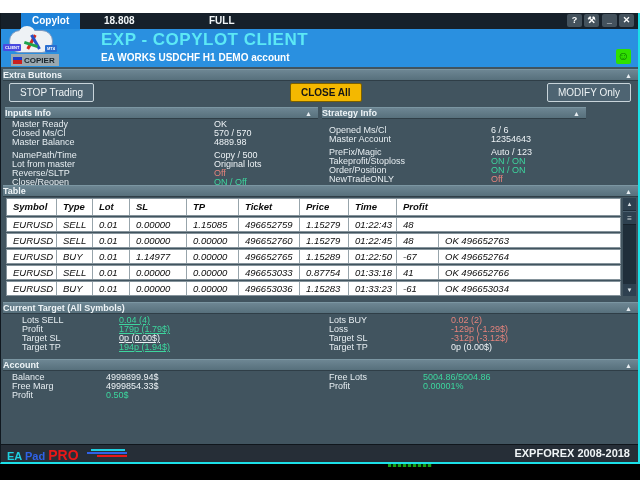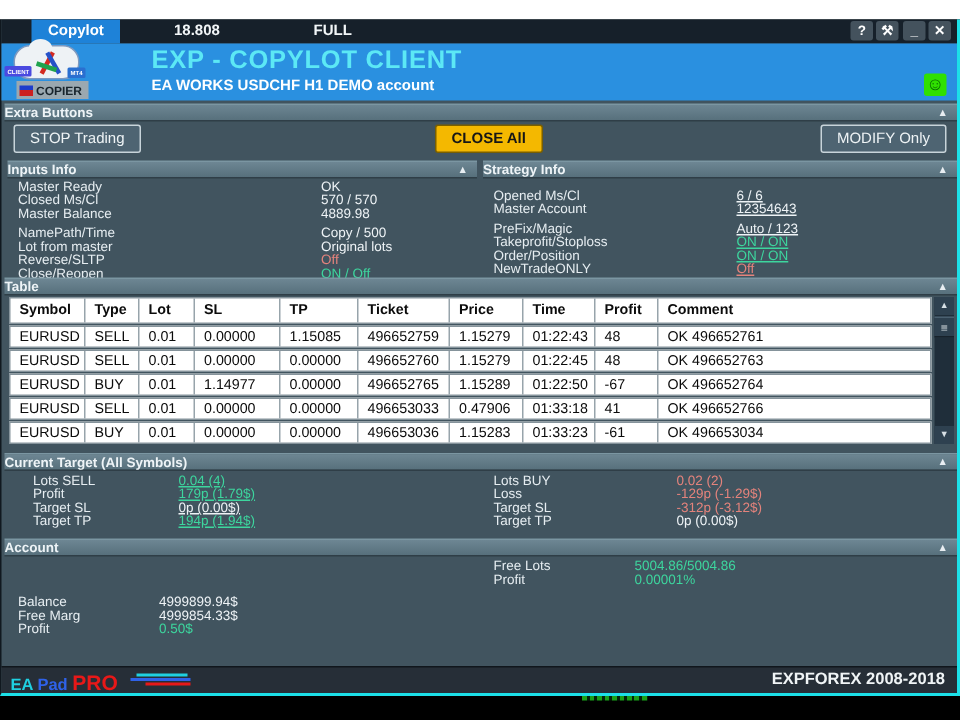--- a/index.html
+++ b/index.html
@@ -39,42 +39,42 @@
   .copier-strip{position:absolute; left:8px; bottom:1px; width:48px; height:12px; background:#9aa8b0; display:flex; align-items:center; gap:2px; padding:0 2px;}
   .flag{width:9px; height:7px; display:flex; flex-direction:column;}
   .flag > div{flex:1;}
   .flag .f1{background:#1d3ccc;} .flag .f2{background:#cc2020;}
   .copier-txt{font-size:8px; font-weight:bold; color:#18242c;}
   
   .sec{position:absolute; height:12px; background:linear-gradient(#6d8693,#57707c); border-top:1px solid #7b96a2; border-bottom:1px solid #2f3e47;
        color:#eef4f7; font-size:9px; font-weight:bold; line-height:11px;}
   .sec .tri{position:absolute; right:6px; top:1px; font-size:7px; line-height:10px; color:#e8eef2;}
   .full{left:2px; width:635px;}
-  .halfL{left:4px; width:313px;} .halfR{left:321px; width:316px;}
+  .halfL{left:4px; width:313px;} .halfR{left:321px; width:264px;}
   
   .btn{position:absolute; top:70px; height:19px; line-height:17px; background:var(--btn); border:1px solid #c8d4da;
        border-radius:2px; color:#eef3f5; font-size:10px; padding:0 10px;}
   .btn-close{left:289px; background:var(--yellow); border:1px solid #7a5f00; color:#161616; font-weight:bold;}
   
   .info-col{position:absolute; font-size:9px; color:#e6edf1;}
   .irow{position:relative; height:9px; line-height:9px; padding-left:6px; white-space:nowrap;}
   .ival{position:absolute; top:0;}
   .c-gap{margin-top:4px;}
   .c-white{color:#eef3f6;} .c-green{color:var(--green);} .c-red{color:var(--red);}
-  .inputs .ival{left:208px;} .strategy .ival{left:168px;text-decoration:underline;}
+  .inputs .ival{left:208px;} .strategy .ival{left:168px;}
   .ctL .ival{left:103px;text-decoration:underline;} .ctR .ival{left:128px;}
   .accL .ival{left:100px;} .accR .ival{left:100px;}
   
   .table-wrap{position:absolute; left:5px; top:185px; width:630px; height:99px;}
   .tgrid{display:grid; grid-template-columns:50px 36px 37px 57px 52px 61px 49px 48px 42px auto;}
   .thead-row{width:615px; height:18px; background:#fff; border:1px solid #85939b;}
   .thead-row .tcell{line-height:16px; font-weight:bold;}
   .trow{width:615px; height:15px; background:#fff; border:1px solid #85939b; margin-top:1px;}
   .trow .tcell{line-height:13px;}
-  .tcell{border-right:1px solid #97a4ab; padding-left:6px; font-size:9.5px; color:#0b0b0b; overflow:hidden; white-space:nowrap;}
+  .tcell{border-right:1px solid #97a4ab; padding-left:6px; font-size:9.5px; color:#0b0b0b; overflow:hidden; white-space:nowrap;font-style:italic;}
   .tcell:last-child{border-right:none;}
   .scrollbar{position:absolute; right:0; top:0; width:13px; height:98px; background:#1f2e3a;}
   .sb-btn{position:absolute; left:0; width:13px; height:12px; background:#2e4150; color:#d7e0e5; font-size:6px; text-align:center; line-height:12px;}
   .sb-up{top:0;} .sb-down{bottom:0;}
   .sb-thumb{position:absolute; left:0; top:13px; width:13px; height:14px; background:#2e4150;
             border-top:1px solid #4a6070; border-bottom:1px solid #17222b;}
   .sb-thumb:after{content:"≡"; display:block; text-align:center; color:#cfd8dd; font-size:8px; line-height:13px;}
   
   .bottombar{position:absolute; left:0; right:0; top:431px; height:18px; background:#262e37; border-top:1px solid #10161c;}
   .brand{position:absolute; left:6px; top:2px; font-weight:bold; font-size:11px; white-space:nowrap;}
@@ -91,21 +91,21 @@
 </head>
 <body>
 
 <div class="screen">
   <div class="white-top"></div>
 
   <div class="panel">
 
     <div class="titlebar">
       <div class="tab">Copylot</div>
-      <div class="tb-txt" style="left:115px">18.808</div>
+      <div class="tb-txt" style="left:103px">18.808</div>
       <div class="tb-txt" style="left:208px">FULL</div>
       <div class="wbtn" style="right:56px"><span>?</span></div>
       <div class="wbtn" style="right:39px"><span>⚒</span></div>
       <div class="wbtn" style="right:21px"><span>_</span></div>
       <div class="wbtn" style="right:4px"><span>✕</span></div>
     </div>
 
     <div class="bluehead">
       <div class="logo">
         <div class="cloud">
@@ -224,35 +224,33 @@
 
       <div class="tcell">Symbol</div>
           <div class="tcell">Type</div>
           <div class="tcell">Lot</div>
           <div class="tcell">SL</div>
           <div class="tcell">TP</div>
           <div class="tcell">Ticket</div>
           <div class="tcell">Price</div>
           <div class="tcell">Time</div>
           <div class="tcell">Profit</div>
-          <div class="tcell">Comment</div>
         </div>
       <div>
 
           <div class="trow tgrid">
             <div class="tcell">EURUSD</div>
             <div class="tcell">SELL</div>
             <div class="tcell">0.01</div>
             <div class="tcell">0.00000</div>
             <div class="tcell">1.15085</div>
             <div class="tcell">496652759</div>
             <div class="tcell">1.15279</div>
             <div class="tcell">01:22:43</div>
             <div class="tcell">48</div>
-            <div class="tcell">OK 496652761</div>
           </div>
 
           <div class="trow tgrid">
             <div class="tcell">EURUSD</div>
             <div class="tcell">SELL</div>
             <div class="tcell">0.01</div>
             <div class="tcell">0.00000</div>
             <div class="tcell">0.00000</div>
             <div class="tcell">496652760</div>
             <div class="tcell">1.15279</div>
@@ -274,21 +272,21 @@
             <div class="tcell">OK 496652764</div>
           </div>
 
           <div class="trow tgrid">
             <div class="tcell">EURUSD</div>
             <div class="tcell">SELL</div>
             <div class="tcell">0.01</div>
             <div class="tcell">0.00000</div>
             <div class="tcell">0.00000</div>
             <div class="tcell">496653033</div>
-            <div class="tcell">0.47906</div>
+            <div class="tcell">0.87754</div>
             <div class="tcell">01:33:18</div>
             <div class="tcell">41</div>
             <div class="tcell">OK 496652766</div>
           </div>
 
           <div class="trow tgrid">
             <div class="tcell">EURUSD</div>
             <div class="tcell">BUY</div>
             <div class="tcell">0.01</div>
             <div class="tcell">0.00000</div>
@@ -353,21 +351,21 @@
         <div class="irow">
           <span>Target TP</span>
           <span class="ival c-white">0p (0.00$)</span>
         </div>
       </div>
 
     <div class="sec full" style="top:346px">
       <span>Account</span>
       <span class="tri">▲</span>
     </div>
-    <div class="info-col accL" style="left:5px; top:360px; width:312px;margin-top:24px;">
+    <div class="info-col accL" style="left:5px; top:360px; width:312px;">
 
         <div class="irow">
           <span>Balance</span>
           <span class="ival c-white">4999899.94$</span>
         </div>
 
         <div class="irow">
           <span>Free Marg</span>
           <span class="ival c-white">4999854.33$</span>
         </div>

